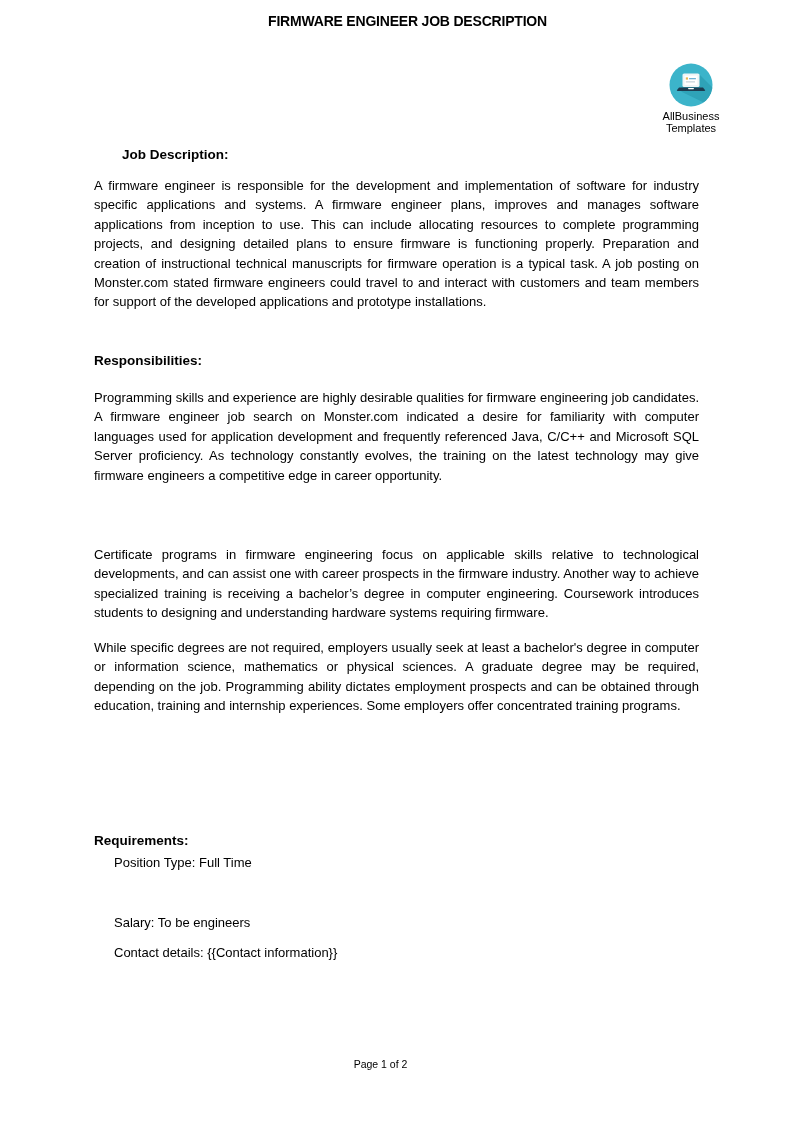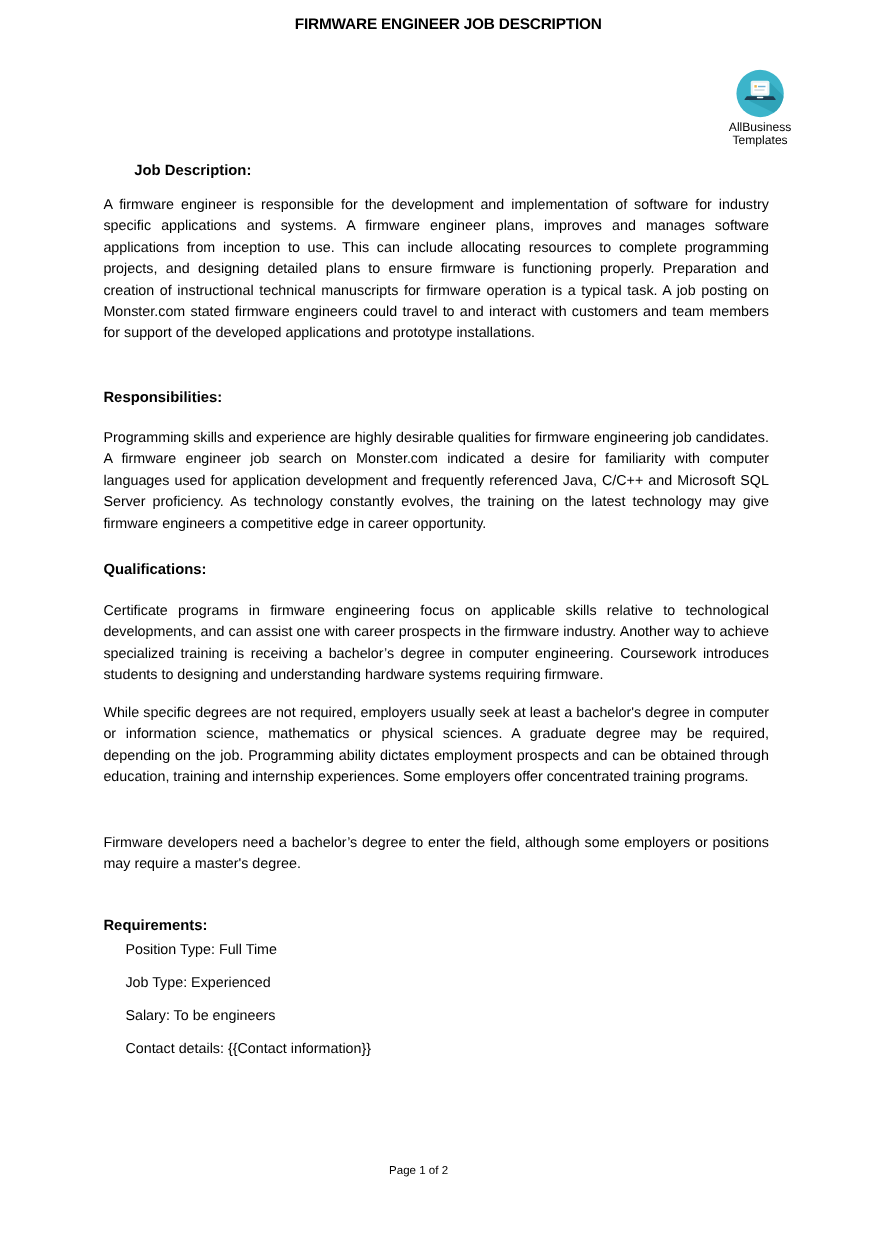--- a/index.html
+++ b/index.html
@@ -120,26 +120,23 @@
       <div>Templates</div>
     </div>
   </div>
 
   <h2 class="block heading pos-h1">Job Description:</h2>
   <p class="block para pos-p1">A firmware engineer is responsible for the development and implementation of software for industry specific applications and systems. A firmware engineer plans, improves and manages software applications from inception to use. This can include allocating resources to complete programming projects, and designing detailed plans to ensure firmware is functioning properly. Preparation and creation of instructional technical manuscripts for firmware operation is a typical task. A job posting on Monster.com stated firmware engineers could travel to and interact with customers and team members for support of the developed applications and prototype installations.</p>
 
   <h2 class="block heading pos-h2">Responsibilities:</h2>
   <p class="block para pos-p2">Programming skills and experience are highly desirable qualities for firmware engineering job candidates. A firmware engineer job search on Monster.com indicated a desire for familiarity with computer languages used for application development and frequently referenced Java, C/C++ and Microsoft SQL Server proficiency. As technology constantly evolves, the training on the latest technology may give firmware engineers a competitive edge in career opportunity.</p>
 
-  <h2 class="block heading pos-h3">Qualifications:</h2>
   <p class="block para pos-p3">Certificate programs in firmware engineering focus on applicable skills relative to technological developments, and can assist one with career prospects in the firmware industry. Another way to achieve specialized training is receiving a bachelor’s degree in computer engineering. Coursework introduces students to designing and understanding hardware systems requiring firmware.</p>
   <p class="block para pos-p4">While specific degrees are not required, employers usually seek at least a bachelor's degree in computer or information science, mathematics or physical sciences. A graduate degree may be required, depending on the job. Programming ability dictates employment prospects and can be obtained through education, training and internship experiences. Some employers offer concentrated training programs.</p>
-  <p class="block para pos-p5">Firmware developers need a bachelor’s degree to enter the field, although some employers or positions may require a master's degree.</p>
 
   <h2 class="block heading pos-h4">Requirements:</h2>
   <div class="block req-line pos-r0">Position Type: Full Time</div>
-  <div class="block req-line pos-r1">Job Type: Experienced</div>
   <div class="block req-line pos-r2">Salary: To be engineers</div>
   <div class="block req-line pos-r3">Contact details: {{Contact information}}</div>
 
   <div class="footer">Page 1 of 2</div>
 
 </div>
 
 </body></html>

